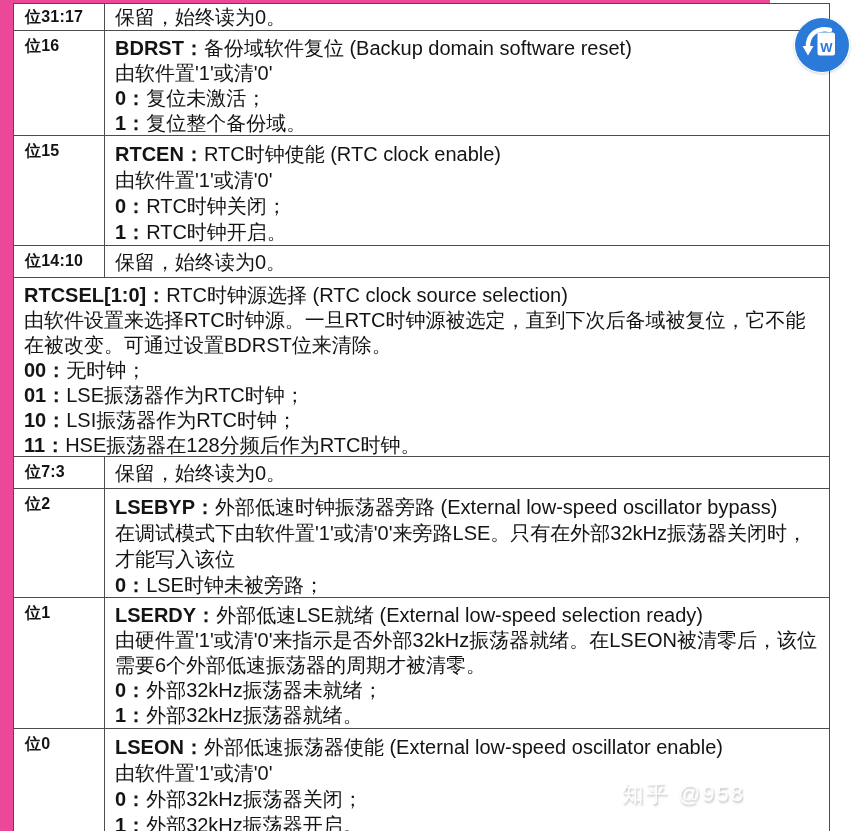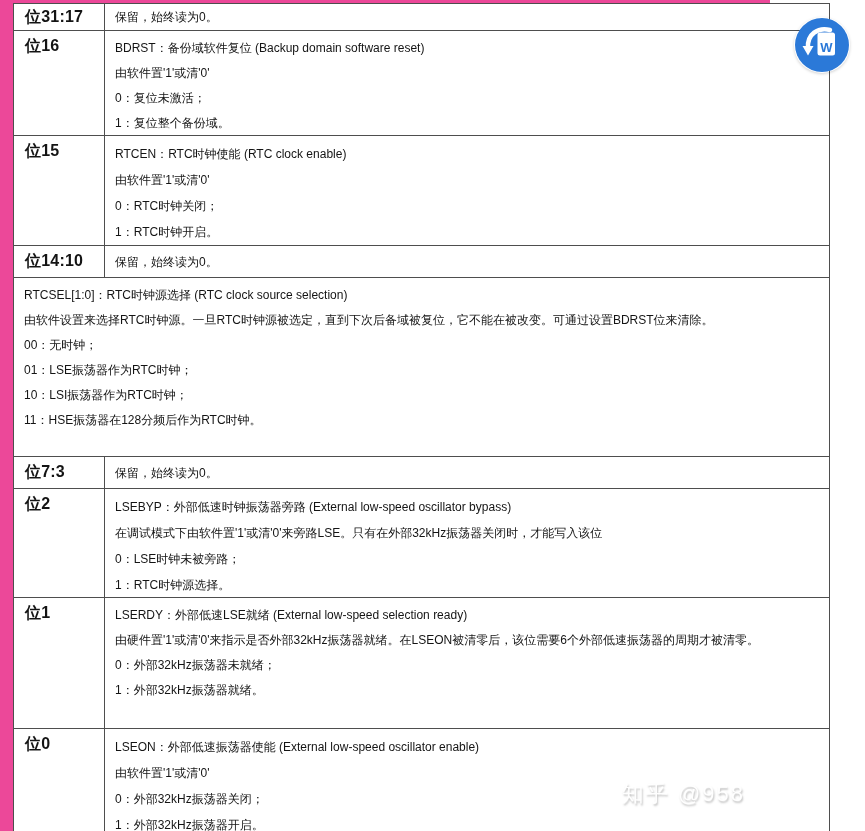--- a/index.html
+++ b/index.html
@@ -22,25 +22,25 @@
   .bit{
     flex:0 0 91px;width:91px;box-sizing:border-box;
     border-right:1.5px solid #4e4e4e;
     padding:5px 3px 0 11px;
     font-size:16px;font-weight:bold;color:#141414;
     letter-spacing:0.2px;
   }
   .desc{
     flex:1;box-sizing:border-box;
     padding:5px 10px 0 10px;
-    font-size:12px;color:#141414;
+    font-size:20px;color:#141414;
   }
   .ln{line-height:26px;}
   .tight .ln{line-height:25px;}
-  .b{font-weight:normal;text-align:right;}
+  .b{font-weight:bold;text-align:right;}
   
   .single .bit,.single .desc{display:flex;align-items:center;padding-top:0;}
   
   .r0{height:27px}
   .r1{height:105px}
   .r2{height:110px}
   .r3{height:32px}
   .r4{height:179px}
   .r5{height:32px}
   .r6{height:109px}

